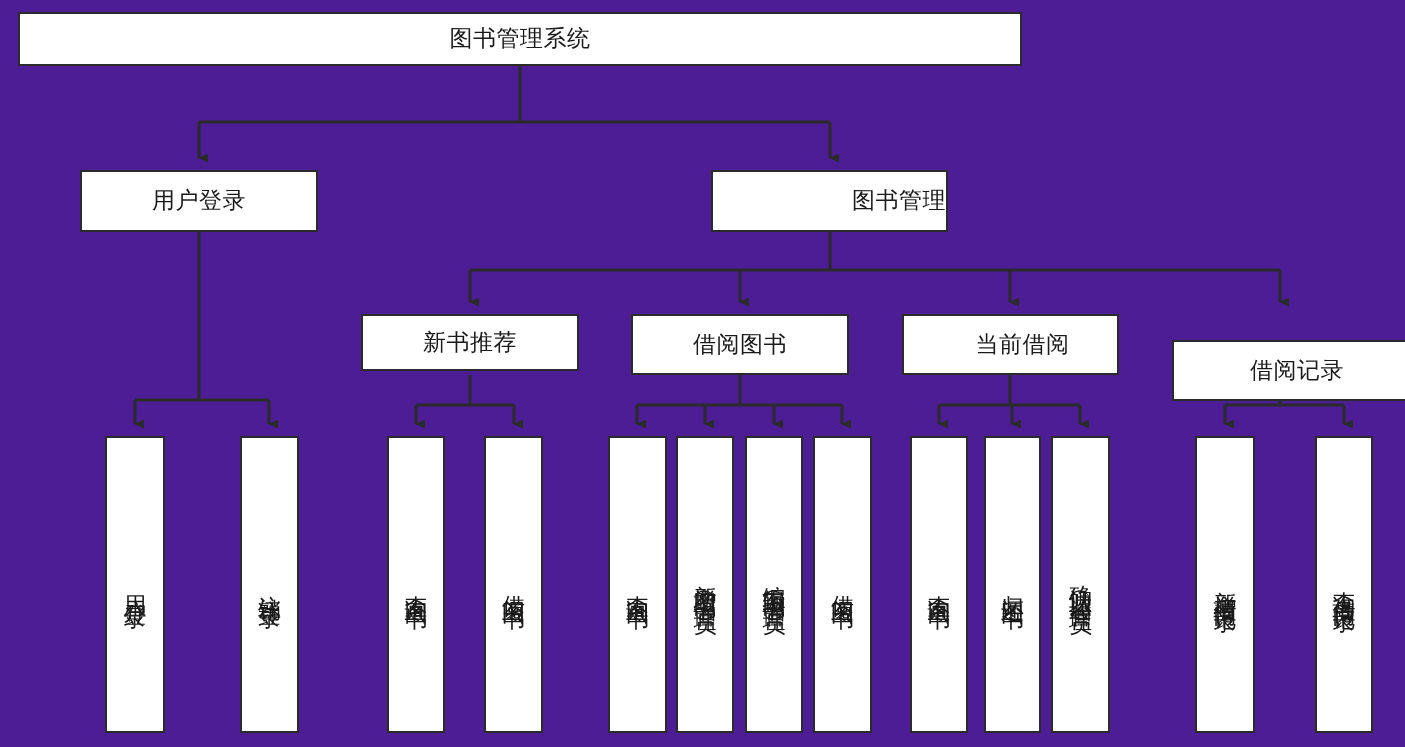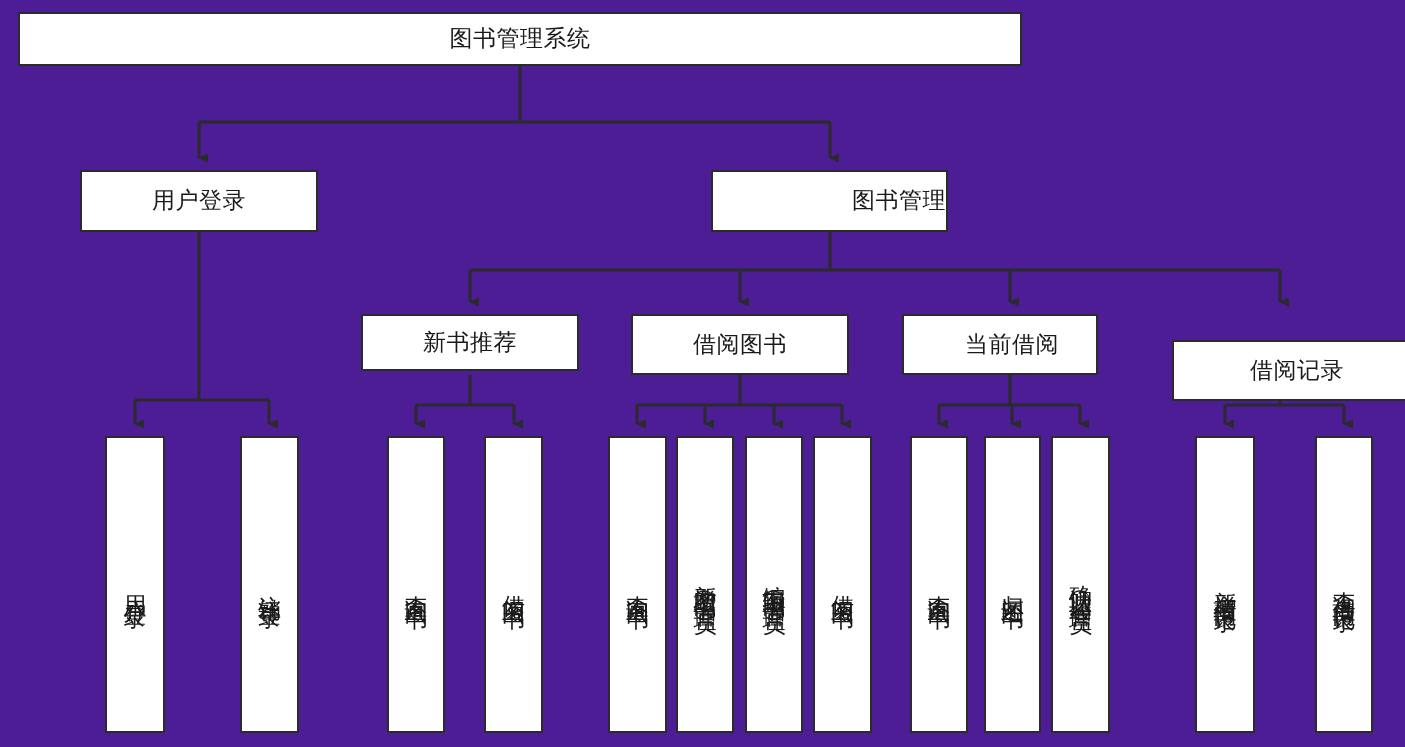--- a/index.html
+++ b/index.html
@@ -138,21 +138,21 @@
       </div>
       <div class="node-box" style="left: 711px; top: 170px; width: 237px; height: 62px; justify-content: flex-end;">
         <span class="node-label-h">图书管理</span>
       </div>
       <div class="node-box" style="left: 361px; top: 314px; width: 218px; height: 57px;">
         <span class="node-label-h">新书推荐</span>
       </div>
       <div class="node-box" style="left: 631px; top: 314px; width: 218px; height: 61px;">
         <span class="node-label-h">借阅图书</span>
       </div>
-      <div class="node-box" style="left: 902px; top: 314px; width: 196px; height: 61px; padding-left: 24px;">
+      <div class="node-box" style="left: 902px; top: 314px; width: 217px; height: 61px; padding-left: 24px;">
         <span class="node-label-h">当前借阅</span>
       </div>
       <div class="node-box" style="left: 1172px; top: 314px; width: 250px; height: 61px; margin-top: 26px;">
         <span class="node-label-h">借阅记录</span>
       </div>
       <div class="node-box" style="left: 105px; top: 436px; width: 60px; height: 297px;">
         <span class="node-label-v">用户登录</span>
       </div>
       <div class="node-box" style="left: 240px; top: 436px; width: 59px; height: 297px;">
         <span class="node-label-v">注销登录</span>

